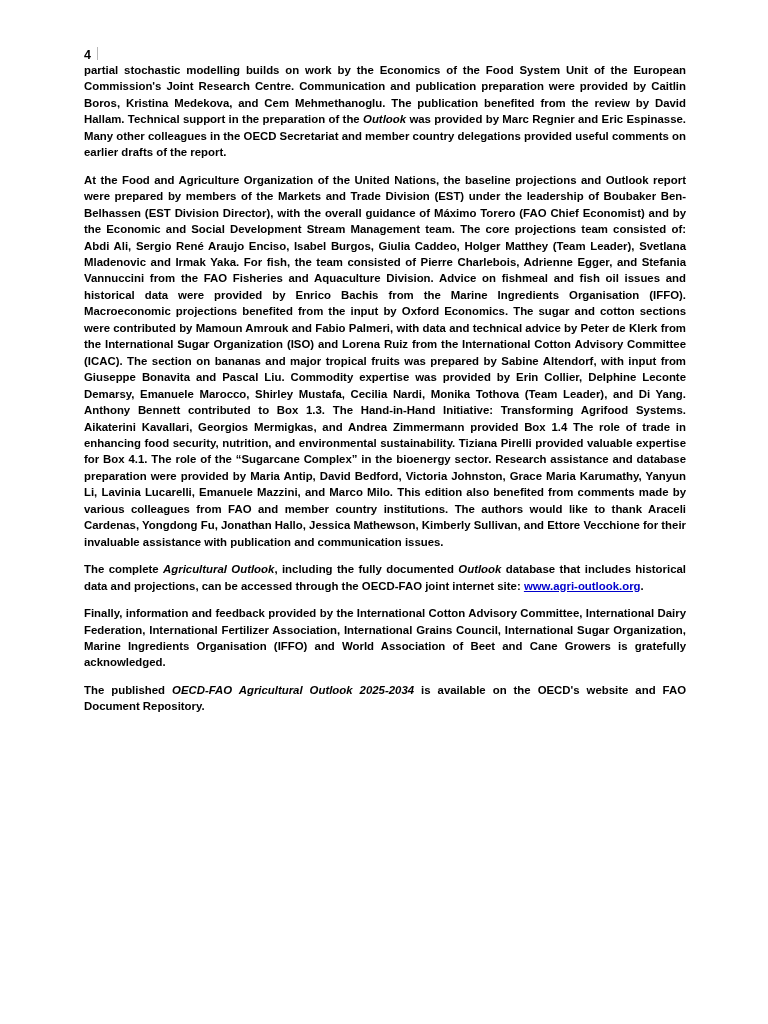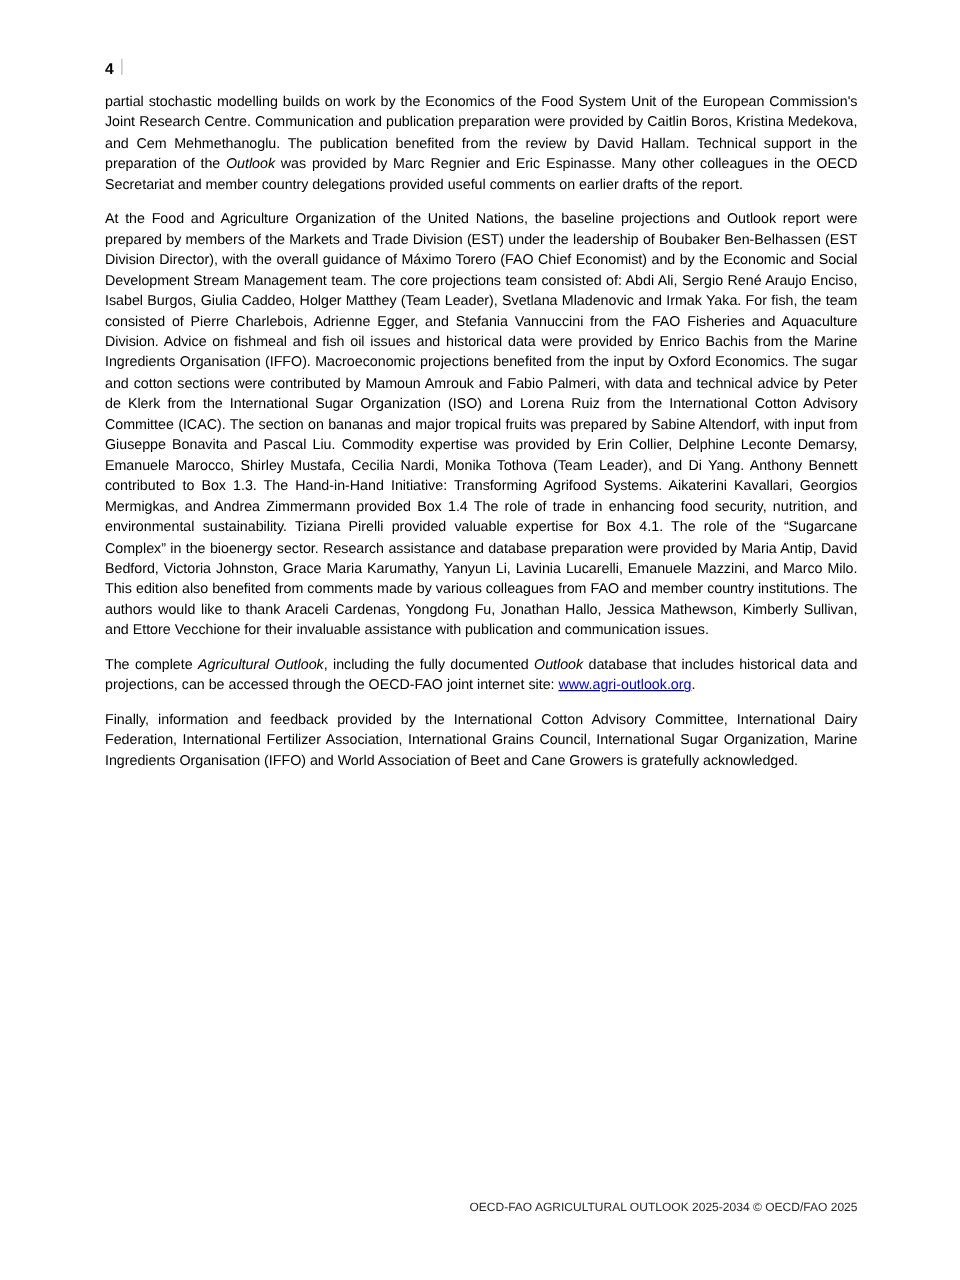--- a/index.html
+++ b/index.html
@@ -49,21 +49,22 @@
     display: inline-block;
     width: 1px;
     height: 13px;
     background: #b9b9b9;
     position: relative;
     top: 1px;
   }
 
   
   .body-text {
-    margin-top: 28px;
+    margin-top: 16px;
+    font-weight: bold;
   }
   p.para {
     margin: 0 0 11px 0;
     font-size: 11.4px;
     line-height: 16.45px;
     text-align: justify;
     text-justify: inter-word;
     color: #000000;
     letter-spacing: 0.0px;
     word-spacing: 0px;
@@ -106,19 +107,19 @@
     <div class="body-text">
 
       <p class="para"><span>partial stochastic modelling builds on work by the Economics of the Food System Unit of the European Commission's Joint Research Centre. Communication and publication preparation were provided by Caitlin Boros, Kristina Medekova, and Cem Mehmethanoglu. The publication benefited from the review by David Hallam. Technical support in the preparation of the </span><em>Outlook</em><span> was provided by Marc Regnier and Eric Espinasse. Many other colleagues in the OECD Secretariat and member country delegations provided useful comments on earlier drafts of the report.</span></p>
 
       <p class="para">At the Food and Agriculture Organization of the United Nations, the baseline projections and Outlook report were prepared by members of the Markets and Trade Division (EST) under the leadership of Boubaker Ben-Belhassen (EST Division Director), with the overall guidance of Máximo Torero (FAO Chief Economist) and by the Economic and Social Development Stream Management team. The core projections team consisted of: Abdi Ali, Sergio René Araujo Enciso, Isabel Burgos, Giulia Caddeo, Holger Matthey (Team Leader), Svetlana Mladenovic and Irmak Yaka. For fish, the team consisted of Pierre Charlebois, Adrienne Egger, and Stefania Vannuccini from the FAO Fisheries and Aquaculture Division. Advice on fishmeal and fish oil issues and historical data were provided by Enrico Bachis from the Marine Ingredients Organisation (IFFO). Macroeconomic projections benefited from the input by Oxford Economics. The sugar and cotton sections were contributed by Mamoun Amrouk and Fabio Palmeri, with data and technical advice by Peter de Klerk from the International Sugar Organization (ISO) and Lorena Ruiz from the International Cotton Advisory Committee (ICAC). The section on bananas and major tropical fruits was prepared by Sabine Altendorf, with input from Giuseppe Bonavita and Pascal Liu. Commodity expertise was provided by Erin Collier, Delphine Leconte Demarsy, Emanuele Marocco, Shirley Mustafa, Cecilia Nardi, Monika Tothova (Team Leader), and Di Yang. Anthony Bennett contributed to Box 1.3. The Hand-in-Hand Initiative: Transforming Agrifood Systems. Aikaterini Kavallari, Georgios Mermigkas, and Andrea Zimmermann provided Box 1.4 The role of trade in enhancing food security, nutrition, and environmental sustainability. Tiziana Pirelli provided valuable expertise for Box 4.1. The role of the “Sugarcane Complex” in the bioenergy sector. Research assistance and database preparation were provided by Maria Antip, David Bedford, Victoria Johnston, Grace Maria Karumathy, Yanyun Li, Lavinia Lucarelli, Emanuele Mazzini, and Marco Milo. This edition also benefited from comments made by various colleagues from FAO and member country institutions. The authors would like to thank Araceli Cardenas, Yongdong Fu, Jonathan Hallo, Jessica Mathewson, Kimberly Sullivan, and Ettore Vecchione for their invaluable assistance with publication and communication issues.</p>
 
       <p class="para"><span>The complete </span><em>Agricultural Outlook</em><span>, including the fully documented </span><em>Outlook</em><span> database that includes historical data and projections, can be accessed through the OECD-FAO joint internet site: </span><a class="inline-link" href="#">www.agri-outlook.org</a><span>.</span></p>
 
       <p class="para">Finally, information and feedback provided by the International Cotton Advisory Committee, International Dairy Federation, International Fertilizer Association, International Grains Council, International Sugar Organization, Marine Ingredients Organisation (IFFO) and World Association of Beet and Cane Growers is gratefully acknowledged.</p>
 
+      <p class="para"><span>The published </span><em>OECD-FAO Agricultural Outlook 2025-2034</em><span> is available on the OECD's website and FAO Document Repository.</span></p>
 
     </div>
   </div>
 
-  <div class="page-footer">OECD-FAO AGRICULTURAL OUTLOOK 2025-2034 © OECD/FAO 2025</div>
 
 </div>
 
 </body></html>

